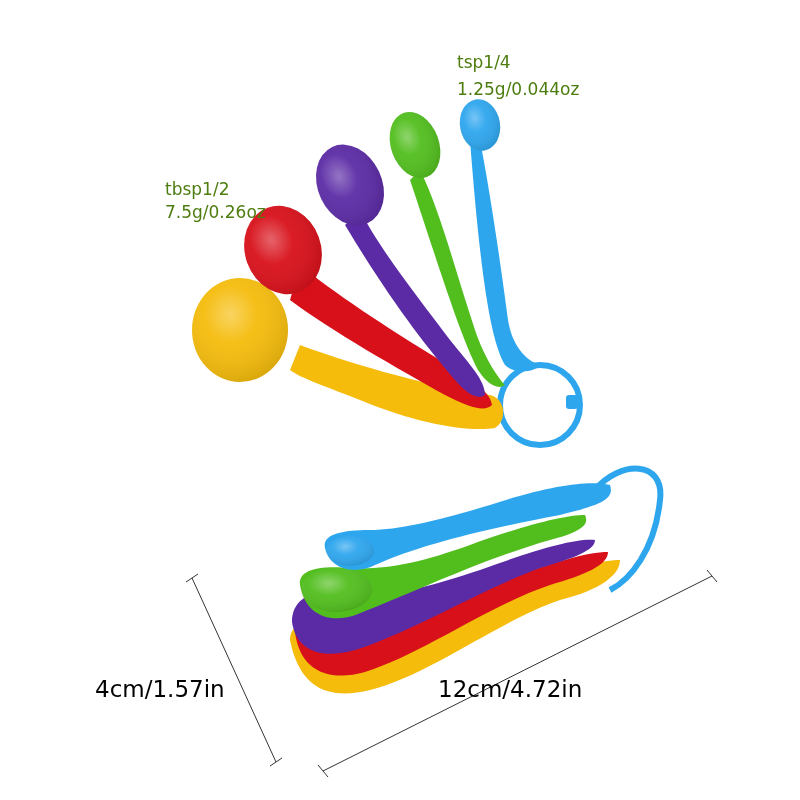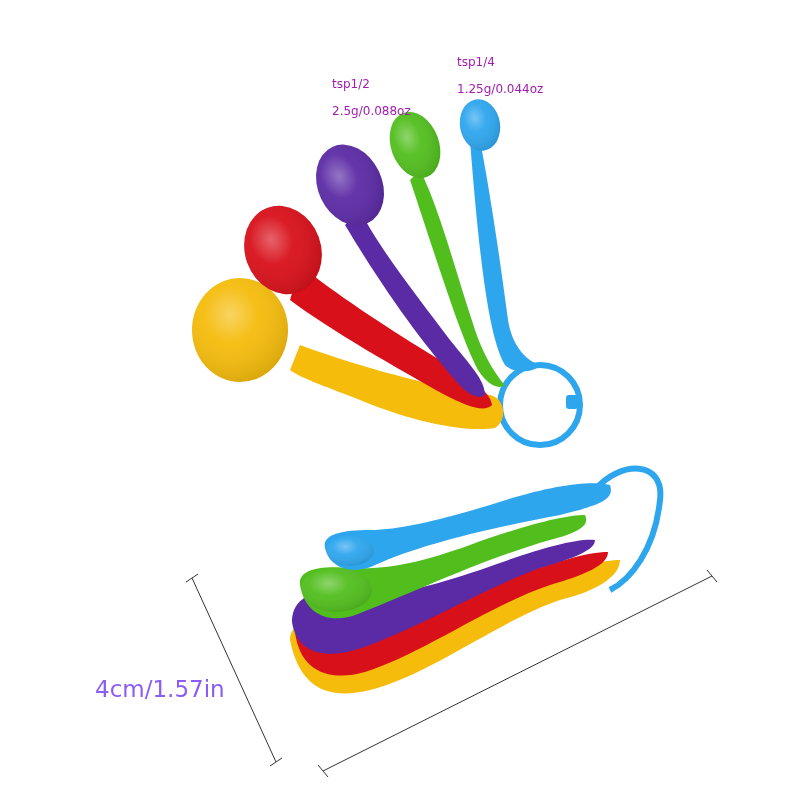--- a/index.html
+++ b/index.html
@@ -1,19 +1,19 @@
 <!DOCTYPE html>
 <html><head>
 <meta charset="utf-8">
 <style>
   html, body { margin: 0; padding: 0; background: #ffffff; }
   .canvas { position: relative; width: 800px; height: 800px; background: #ffffff; overflow: hidden; font-family: "DejaVu Sans", sans-serif; }
-  .label { position: absolute; color: #a21caf; font-size: 12px; line-height: 18px; white-space: nowrap; }
+  .label { position: absolute; color: #4d7c0f; font-size: 17px; line-height: 18px; white-space: nowrap; }
   .label .name { display: block; margin-bottom: 9px; }
-  .dim { position: absolute; color: #8b5cf6; font-size: 23px; font-family: "DejaVu Sans", sans-serif; white-space: nowrap; }
+  .dim { position: absolute; color: #000000; font-size: 23px; font-family: "DejaVu Sans", sans-serif; white-space: nowrap; }
   svg { position: absolute; left: 0; top: 0; }
 </style>
 </head>
 <body>
 
 <div class="canvas">
 
   <svg width="800" height="800" viewBox="0 0 800 800">
     <defs>
       <radialGradient id="bowlShade" cx="0.4" cy="0.35" r="0.7">
@@ -79,24 +79,25 @@
     <g stroke="#333" stroke-width="1" fill="none">
       <line x1="192" y1="578" x2="276" y2="762"></line>
       <line x1="186" y1="582" x2="198" y2="574"></line>
       <line x1="270" y1="766" x2="282" y2="758"></line>
       <line x1="323" y1="771" x2="712" y2="576"></line>
       <line x1="318" y1="765" x2="328" y2="777"></line>
       <line x1="707" y1="570" x2="717" y2="582"></line>
     </g>
   </svg>
 
-  <div class="label" style="left:332px; top:75px;">
-    <span class="name">tsp1/2</span>
-    <span>2.5g/0.088oz</span>
+  <div class="label" style="left:165px; top:180px;">
+    <span class="name" style="margin-bottom:5px">tbsp1/2</span>
+    <span>7.5g/0.26oz</span>
   </div>
   <div class="label" style="left:457px; top:53px;">
     <span class="name">tsp1/4</span>
     <span>1.25g/0.044oz</span>
   </div>
 
   <div class="dim" style="left:95px; top:676px;">4cm/1.57in</div>
+  <div class="dim" style="left:438px; top:676px;">12cm/4.72in</div>
 
 </div>
 
 </body></html>

